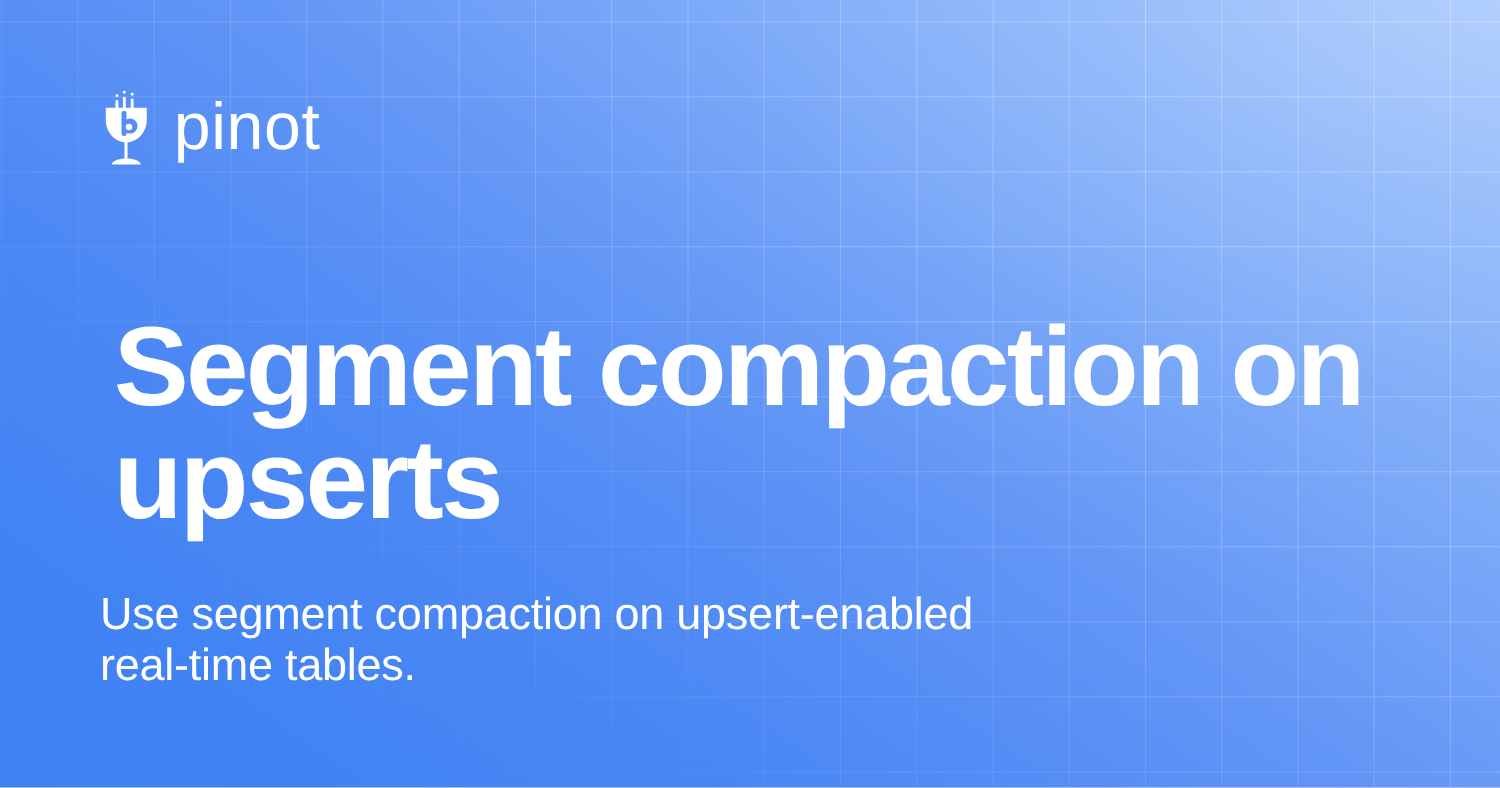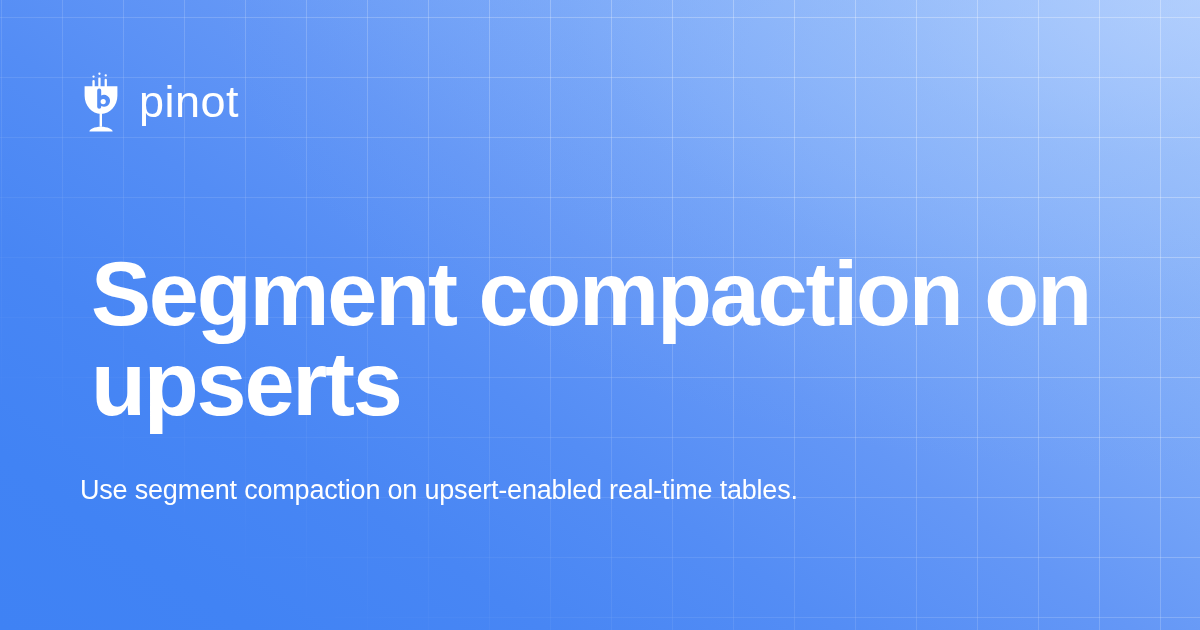--- a/index.html
+++ b/index.html
@@ -92,21 +92,21 @@
     height: 66px;
   }
   .brand-mark {
     width: 42px;
     height: 62px;
     display: block;
     flex: none;
   }
   .brand-word {
     color: #ffffff;
-    font-size: 45px;
+    font-size: 53px;
     line-height: 1;
     font-weight: 400;
     letter-spacing: 0.5px;
     white-space: nowrap;
     padding-bottom: 3px;
     text-align: right;
   }
 
   
   .headline {
@@ -124,21 +124,21 @@
   }
 
   
   .subtitle {
     position: absolute;
     left: 80px;
     top: 470px;
     width: 760px;
     margin: 0;
     color: #ffffff;
-    font-size: 27px;
+    font-size: 36px;
     font-weight: 400;
     line-height: 41px;
     letter-spacing: -0.2px;
     white-space: pre-line;
   }
 </style>
 </head>
 <body>
 
 <div class="card">

